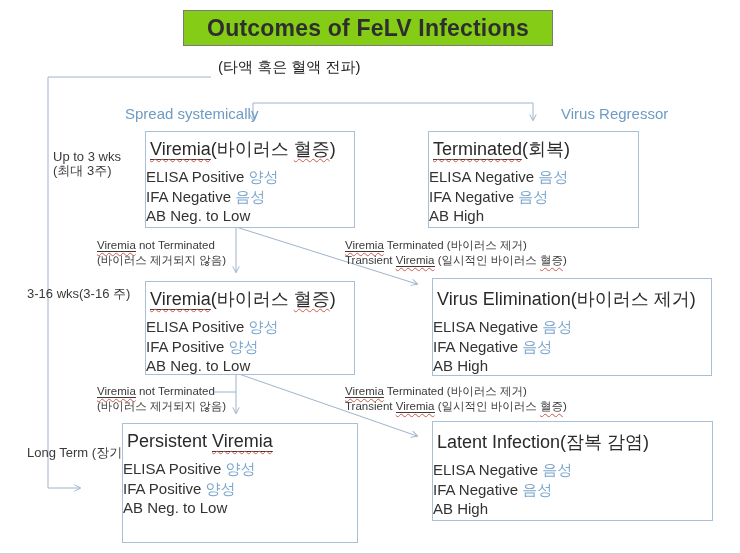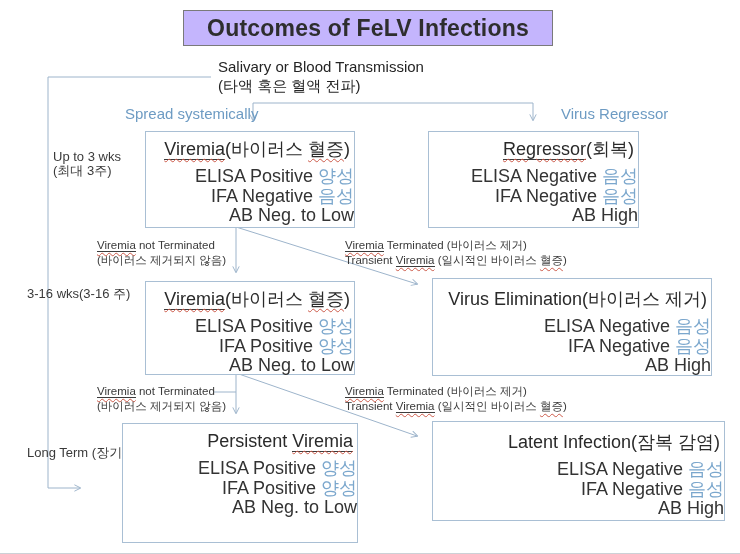--- a/index.html
+++ b/index.html
@@ -4,43 +4,43 @@
 <style>
   html,body{margin:0;padding:0;background:#fff;}
   .stage{
     position:relative;width:740px;height:554px;background:#ffffff;overflow:hidden;
     font-family:"Liberation Sans","DejaVu Sans",sans-serif;color:#2e2e2e;
   }
   .lines-svg{position:absolute;left:0;top:0;width:740px;height:554px;}
   .title-box{
     position:absolute;left:183px;top:10px;width:368px;height:34px;
     border:1px solid #7a7a7a;display:flex;align-items:center;justify-content:center;
-    font-size:23px;font-weight:bold;letter-spacing:.2px;background:#c4b5fd;
+    font-size:23px;font-weight:bold;letter-spacing:.2px;background:#84cc16;
   }
   .transmission{position:absolute;left:218px;top:57px;font-size:15px;line-height:19px;color:#242424;}
   .branch{position:absolute;font-size:15px;color:#6d9bc3;}
   .branch-left{left:125px;top:105px;}
   .branch-right{left:561px;top:105px;}
   .tl{position:absolute;font-size:13px;line-height:14px;color:#3a3a3a;}
   .tl1{left:53px;top:150px;}
   .tl2{left:27px;top:287px;}
   .tl3{left:27px;top:446px;}
   .box{
     position:absolute;border:1px solid #a9bfd4;background:#fff;text-align:center;
-    display:flex;flex-direction:column;align-items:flex-end;
+    display:flex;flex-direction:column;align-items:flex-start;
   }
   .b0{left:145px;top:131px;width:208px;height:95px;}
   .b1{left:428px;top:131px;width:209px;height:95px;}
   .b2{left:145px;top:281px;width:208px;height:92px;}
   .b3{left:432px;top:278px;width:278px;height:96px;}
   .b4{left:122px;top:423px;width:234px;height:118px;}
-  .b5{left:432px;top:421px;width:279px;height:98px;padding-left:12px;}
+  .b5{left:432px;top:421px;width:279px;height:98px;}
   .box-title{font-size:18px;line-height:22px;margin:6px 4px 7px;color:#2a2a2a;}
   .b3 .box-title,.b5 .box-title{margin-top:9px;}
-  .box-line{font-size:18px;line-height:19.5px;color:#333;}
+  .box-line{font-size:15px;line-height:19.5px;color:#333;}
   .ko{color:#7ba7cd;}
   .ann{position:absolute;font-size:11.5px;line-height:14.5px;color:#3a3a3a;}
   .a0{left:97px;top:238px;}
   .a1{left:345px;top:238px;}
   .a2{left:97px;top:384px;}
   .a3{left:345px;top:384px;}
   .u{border-bottom:1px solid #3c3c3c;}
   .wavy{text-decoration-line:underline;text-decoration-style:wavy;
         text-decoration-color:#cc5a4a;text-decoration-thickness:1px;text-underline-offset:3px;}
   .u.wavy{border-bottom:1px solid #3c3c3c;}
@@ -66,21 +66,20 @@
     <path d="M213,392 H236" fill="none" stroke="#9db4cb" stroke-width="1"></path>
     <path d="M236,373 V413" fill="none" stroke="#9db4cb" stroke-width="1" marker-end="url(#arr)"></path>
     <path d="M236,373 L417,436" fill="none" stroke="#9db4cb" stroke-width="1" marker-end="url(#arr)"></path>
   </svg>
 
   <div class="title-box">
     <span>Outcomes of FeLV Infections</span>
   </div>
 
   <div class="transmission">
-    <div>Salivary or Blood Transmission</div>
     <div>(타액 혹은 혈액 전파)</div>
   </div>
 
   <div class="branch branch-left">Spread systemically</div>
   <div class="branch branch-right">Virus Regressor</div>
 
   <div class="tl tl1">
     <div>Up to 3 wks</div>
     <div>(최대 3주)</div>
   </div>
@@ -108,21 +107,21 @@
     <div class="box-title">
         <div><span class="u wavy">Viremia</span><span>(바이러스 </span><span class="wavy">혈증</span><span>)</span></div>
       </div>
     <div class="box-line"><span>ELISA Positive </span><span class="ko">양성</span></div>
     <div class="box-line"><span>IFA Negative </span><span class="ko">음성</span></div>
     <div class="box-line"><span>AB Neg. to Low</span><span class="ko"></span></div>
   </div>
 
   <div class="box b1">
     <div class="box-title">
-        <div><span class="u wavy">Regressor</span><span>(회복)</span></div>
+        <div><span class="u wavy">Terminated</span><span>(회복)</span></div>
       </div>
     <div class="box-line"><span>ELISA Negative </span><span class="ko">음성</span></div>
     <div class="box-line"><span>IFA Negative </span><span class="ko">음성</span></div>
     <div class="box-line"><span>AB High</span><span class="ko"></span></div>
   </div>
 
   <div class="box b2">
     <div class="box-title">
         <div><span class="u wavy">Viremia</span><span>(바이러스 </span><span class="wavy">혈증</span><span>)</span></div>
       </div>

